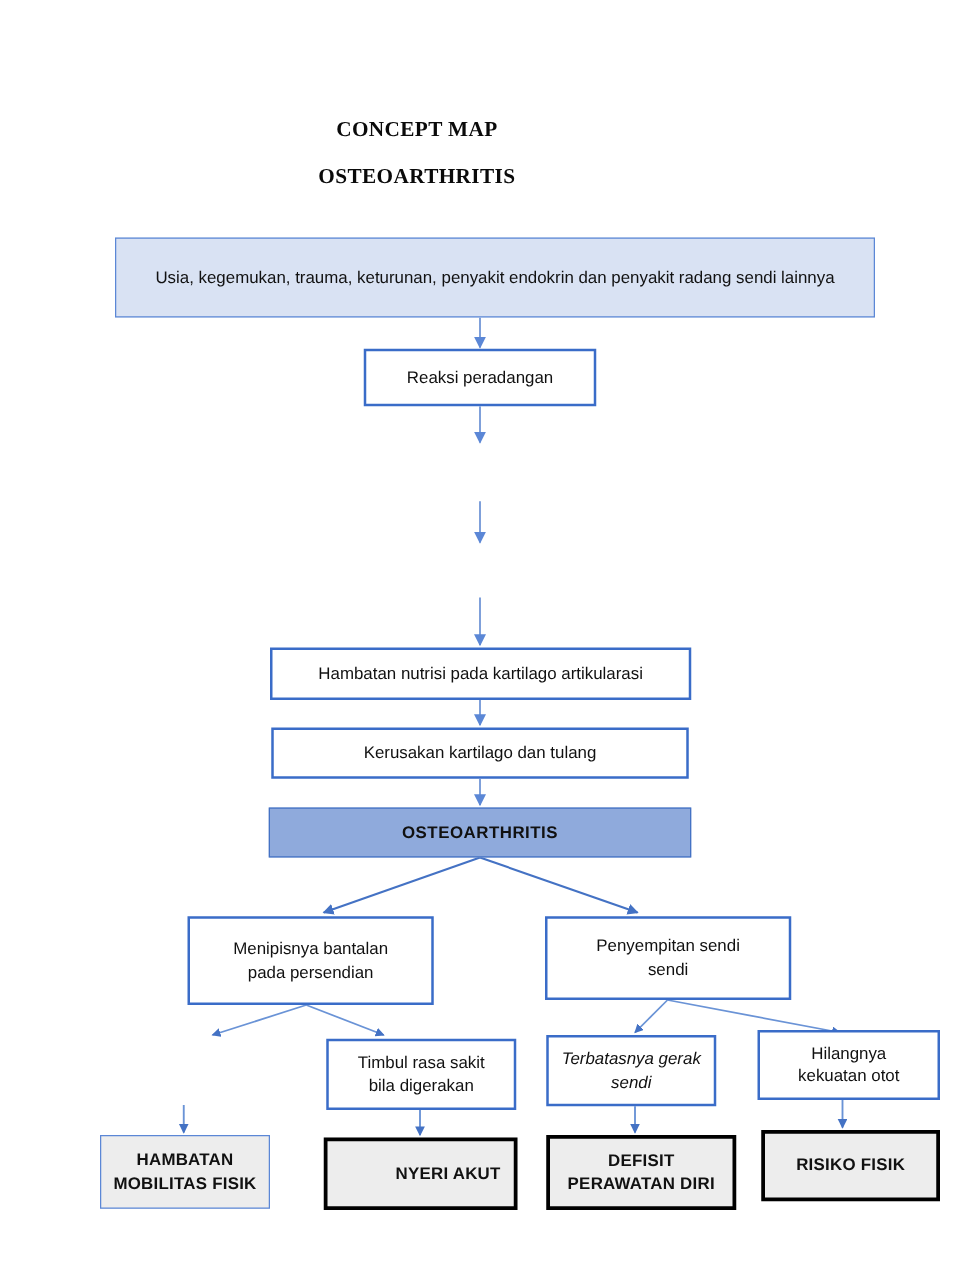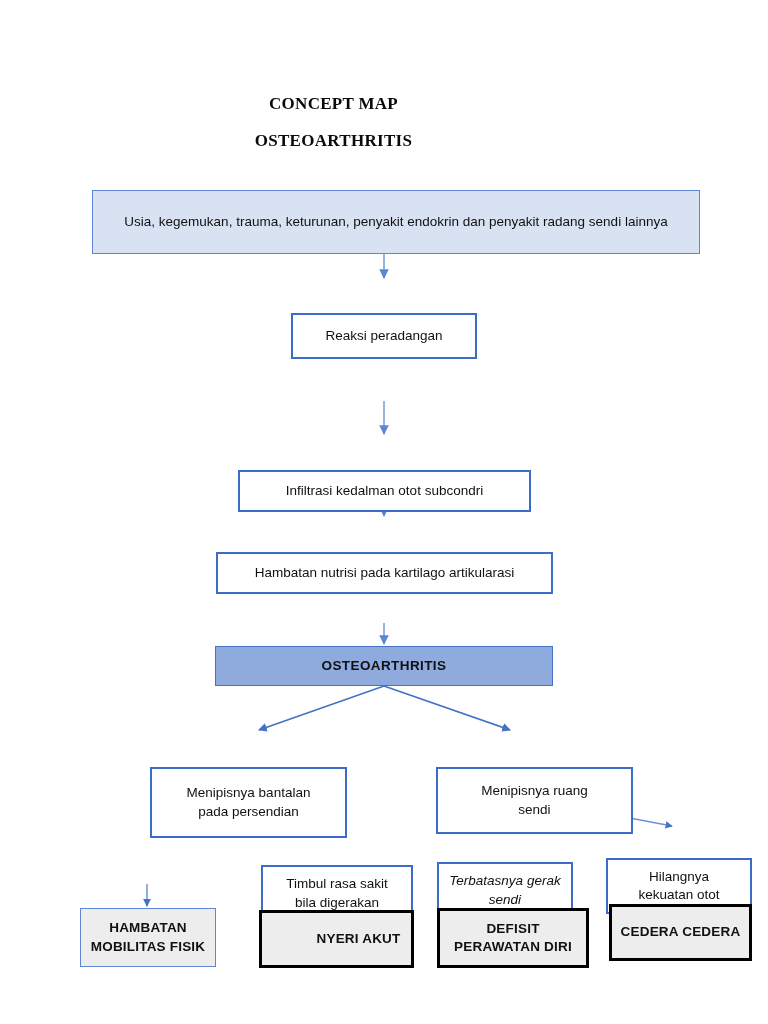--- a/index.html
+++ b/index.html
@@ -54,21 +54,20 @@
     display: block;
     white-space: pre-line;
     padding: 0 6px;
   }
 
   
   .box-blue {
     border: 2px solid #3A6CC8;
     background: #ffffff;
     font-size: 13.5px;
-    margin-top: 34px;
   }
   
   .box-lightblue {
     border: 1px solid #5B87D6;
     background: #D9E2F3;
     font-size: 13.5px;
   }
   
   .box-filled {
     border: 1px solid #4472C4;
@@ -136,40 +135,40 @@
 
   <div class="node box-lightblue" style="left:92px; top:190px; width:608px; height:64px;text-align:center;">
     <span class="node-text">Usia, kegemukan, trauma, keturunan, penyakit endokrin dan penyakit radang sendi lainnya</span>
   </div>
 
   <div class="node box-blue" style="left:291px; top:279px; width:186px; height:46px;">
     <span class="node-text">Reaksi peradangan</span>
   </div>
 
 
-  <div class="node box-blue" style="left:238px; top:436px; width:293px; height:42px;">
-    <span class="node-text">Infiltrasi kedalman otot subcondri</span>
-  </div>
 
   <div class="node box-blue" style="left:216px; top:518px; width:337px; height:42px;">
     <span class="node-text">Hambatan nutrisi pada kartilago artikularasi</span>
   </div>
 
+  <div class="node box-blue" style="left:217px; top:582px; width:334px; height:41px;">
+    <span class="node-text">Kerusakan kartilago dan tulang</span>
+  </div>
 
   <div class="node box-filled" style="left:215px; top:646px; width:338px; height:40px;">
     <span class="node-text">OSTEOARTHRITIS</span>
   </div>
 
   <div class="node box-blue" style="left:150px; top:733px; width:197px; height:71px;">
     <span class="node-text">Menipisnya bantalan
 pada persendian</span>
   </div>
 
   <div class="node box-blue" style="left:436px; top:733px; width:197px; height:67px;">
-    <span class="node-text">Menipisnya ruang
+    <span class="node-text">Penyempitan sendi
 sendi</span>
   </div>
 
 
   <div class="node box-blue" style="left:261px; top:831px; width:152px; height:57px;">
     <span class="node-text">Timbul rasa sakit
 bila digerakan</span>
   </div>
 
   <div class="node box-blue" style="left:437px; top:828px; width:136px; height:57px;font-style:italic;">
@@ -190,16 +189,16 @@
   <div class="node box-diagnosis" style="left:259px; top:910px; width:155px; height:58px;padding-left:44px;">
     <span class="node-text">NYERI AKUT</span>
   </div>
 
   <div class="node box-diagnosis" style="left:437px; top:908px; width:152px; height:60px;">
     <span class="node-text">DEFISIT
 PERAWATAN DIRI</span>
   </div>
 
   <div class="node box-diagnosis" style="left:609px; top:904px; width:143px; height:57px;">
-    <span class="node-text">CEDERA CEDERA</span>
+    <span class="node-text">RISIKO FISIK</span>
   </div>
 
 </div>
 
 </body></html>

